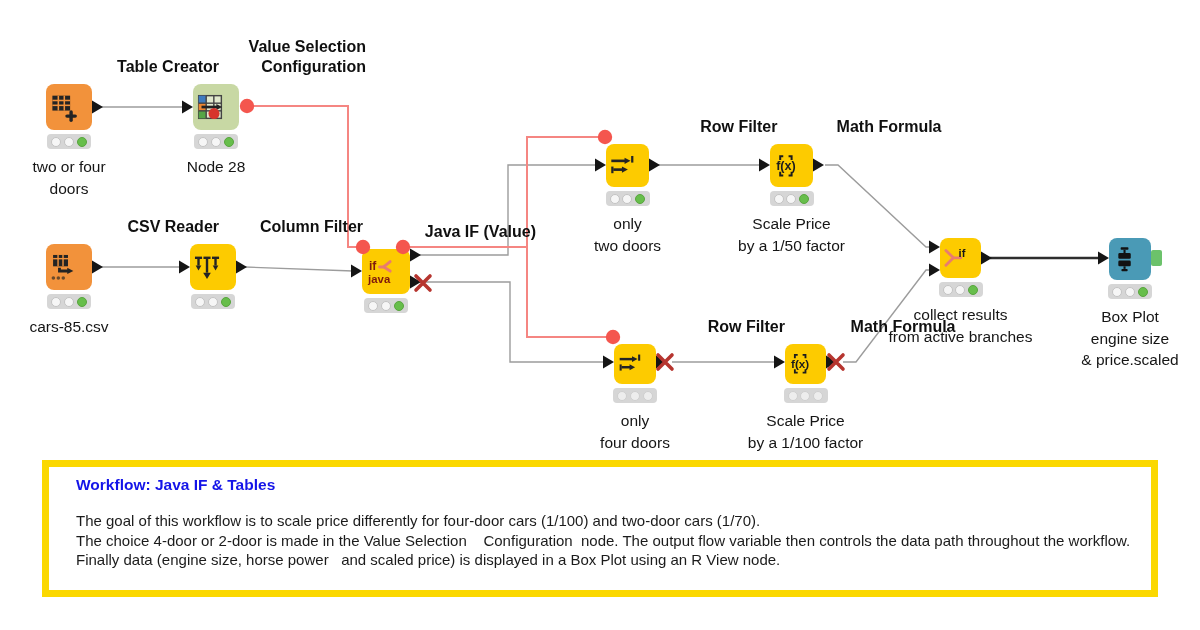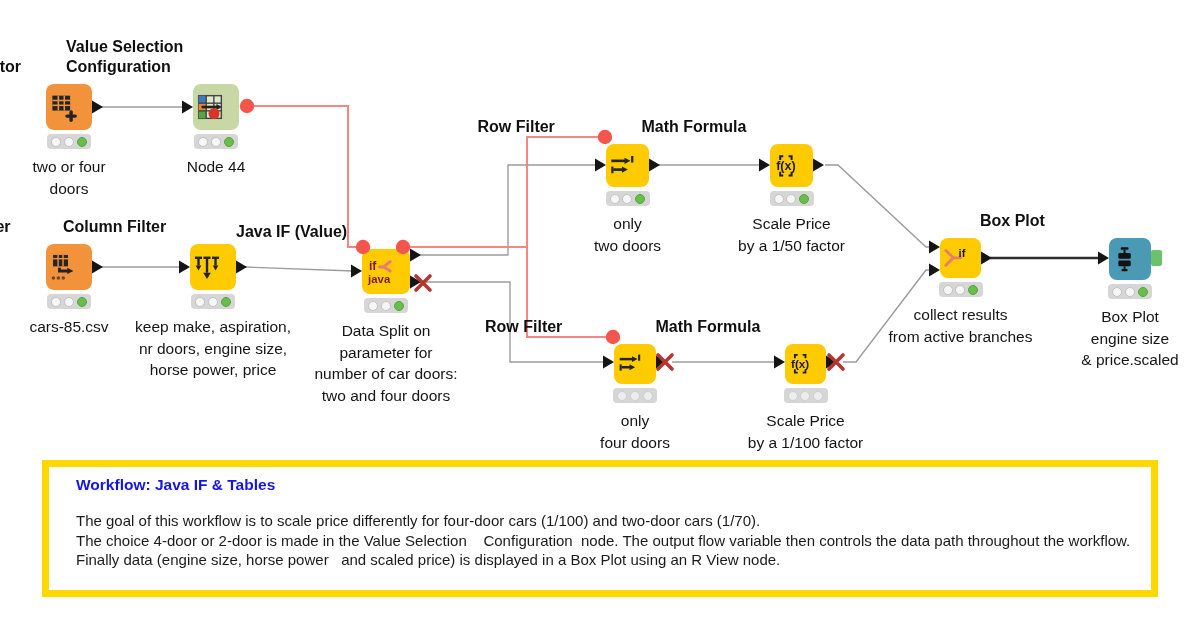--- a/index.html
+++ b/index.html
@@ -2,21 +2,21 @@
 <html><head>
 <meta charset="utf-8">
 <style>
   html,body{margin:0;padding:0;background:#fff;}
   .canvas{position:relative;width:1200px;height:630px;background:#ffffff;overflow:hidden;
           font-family:"Liberation Sans",sans-serif;}
   .canvas svg.layer{position:absolute;left:0;top:0;width:1200px;height:630px;}
   #nodes{position:absolute;left:0;top:0;width:1200px;height:630px;}
   .node{position:absolute;border-radius:8px;display:flex;align-items:center;justify-content:flex-start;}
   .node svg{width:74%;height:74%;display:block;}
-  .ntitle{position:absolute;width:300px;text-align:left;font-weight:bold;font-size:16px;
+  .ntitle{position:absolute;width:300px;text-align:right;font-weight:bold;font-size:16px;
           line-height:20px;color:#101010;white-space:nowrap;}
   .nlabel{position:absolute;width:300px;text-align:center;font-size:15.5px;line-height:21.5px;
           color:#151515;}
   .light{position:absolute;width:44px;height:15px;background:#D6D6D6;border-radius:4px;}
   .light i{position:absolute;top:2.5px;width:10px;height:10px;border-radius:50%;
            background:#F6F6F6;border:1px solid #C3C3C3;box-sizing:border-box;}
   .light i:nth-child(1){left:4px;}
   .light i:nth-child(2){left:16.8px;}
   .light i:nth-child(3){left:29.6px;}
   .light.executed i:nth-child(3){background:#67BE4B;border-color:#58A53E;}
@@ -85,21 +85,21 @@
           <line x1="6" y1="12" x2="17" y2="12" stroke="#222" stroke-width="1.9"></line>
           <polygon points="16.5,9.9 20.5,12 16.5,14.1" fill="#222"></polygon>
           <circle cx="14.8" cy="16.6" r="3.9" fill="#D7342C"></circle>
         </svg>
       </div>
       <div class="light executed" style="left: 194px; top: 134px;">
         <i></i>
         <i></i>
         <i></i>
       </div>
-      <div class="nlabel" style="left: 66px; top: 156px;">Node 44</div>
+      <div class="nlabel" style="left: 66px; top: 156px;">Node 28</div>
       <div class="ntitle" style="left: -81px; top: 217px;">CSV Reader</div>
       <div class="node" style="left: 46px; top: 244px; width: 46px; height: 46px; background: rgb(242, 146, 59);">
         <svg viewBox="0 0 24 24">
           <rect x="5" y="3.5" width="10.5" height="8" fill="#242424"></rect>
           <g stroke="#F2923B" stroke-width="1">
             <line x1="5" y1="6.1" x2="15.5" y2="6.1"></line>
             <line x1="8.5" y1="3.5" x2="8.5" y2="11.5"></line>
             <line x1="12" y1="3.5" x2="12" y2="11.5"></line>
           </g>
           <polyline points="9.5,12.5 9.5,14.8 15.5,14.8" stroke="#242424" stroke-width="2" fill="none"></polyline>
@@ -131,38 +131,36 @@
           <polygon points="4,11 8,11 6,14.5" fill="#242424"></polygon>
           <polygon points="16,11 20,11 18,14.5" fill="#242424"></polygon>
           <polygon points="9.3,16 14.7,16 12,20.5" fill="#242424"></polygon>
         </svg>
       </div>
       <div class="light executed" style="left: 191px; top: 294px;">
         <i></i>
         <i></i>
         <i></i>
       </div>
-      <div class="nlabel" style="left: 63px; top: 316px;">keep make, aspiration,<br>nr doors, engine size,<br>horse power, price</div>
       <div class="ntitle" style="left: 236px; top: 222px;">Java IF (Value)</div>
       <div class="node" style="left: 362px; top: 249px; width: 48px; height: 45px; background: rgb(253, 203, 0);">
         <svg viewBox="0 0 24 24">
           <text x="4.2" y="10.8" font-size="8.8" font-weight="bold" fill="#7E180D" font-family="Liberation Sans,sans-serif">if</text>
           <text x="3.6" y="20.2" font-size="8.2" font-weight="bold" fill="#7E180D" font-family="Liberation Sans,sans-serif">java</text>
           <g stroke="#E97C6E" stroke-width="2.1" fill="none" stroke-linecap="round">
             <path d="M 19.5,4.8 L 14.8,8.6 L 19.5,11.6"></path>
             <path d="M 14.8,8.6 L 11.8,8.6"></path>
           </g>
         </svg>
       </div>
       <div class="light executed" style="left: 364px; top: 298px;">
         <i></i>
         <i></i>
         <i></i>
       </div>
-      <div class="nlabel" style="left: 236px; top: 320px;">Data Split on<br>parameter for<br>number of car doors:<br>two and four doors</div>
       <div class="ntitle" style="left: 477.5px; top: 117px;">Row Filter</div>
       <div class="node" style="left: 606px; top: 144px; width: 43px; height: 43px; background: rgb(253, 203, 0);">
         <svg viewBox="0 0 24 24">
           <g stroke="#242424" stroke-width="2">
             <line x1="4" y1="8.2" x2="14.5" y2="8.2"></line>
             <line x1="5.5" y1="14.8" x2="12.5" y2="14.8"></line>
           </g>
           <polygon points="14,5.8 18.5,8.2 14,10.6" fill="#242424"></polygon>
           <polygon points="12,12.4 16.5,14.8 12,17.2" fill="#242424"></polygon>
           <g stroke="#242424" stroke-width="1.7">

